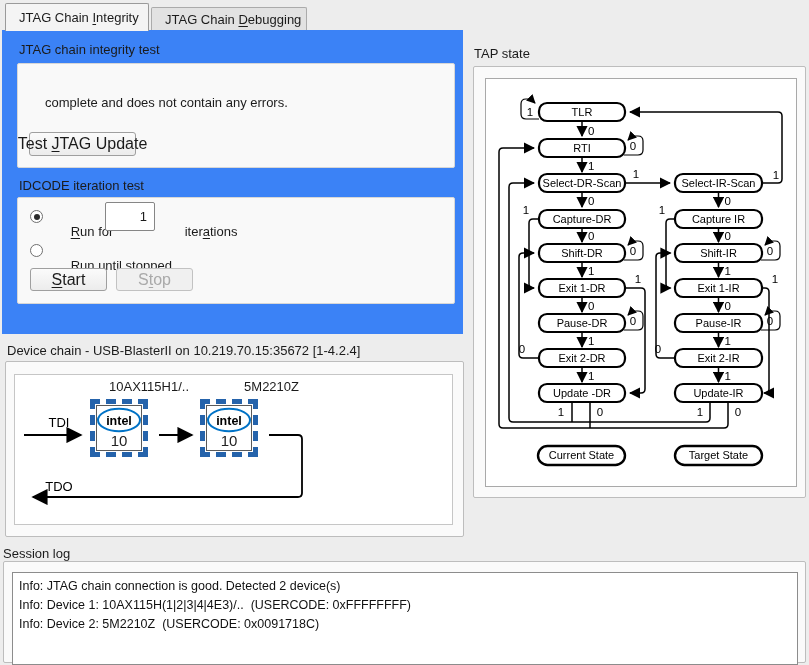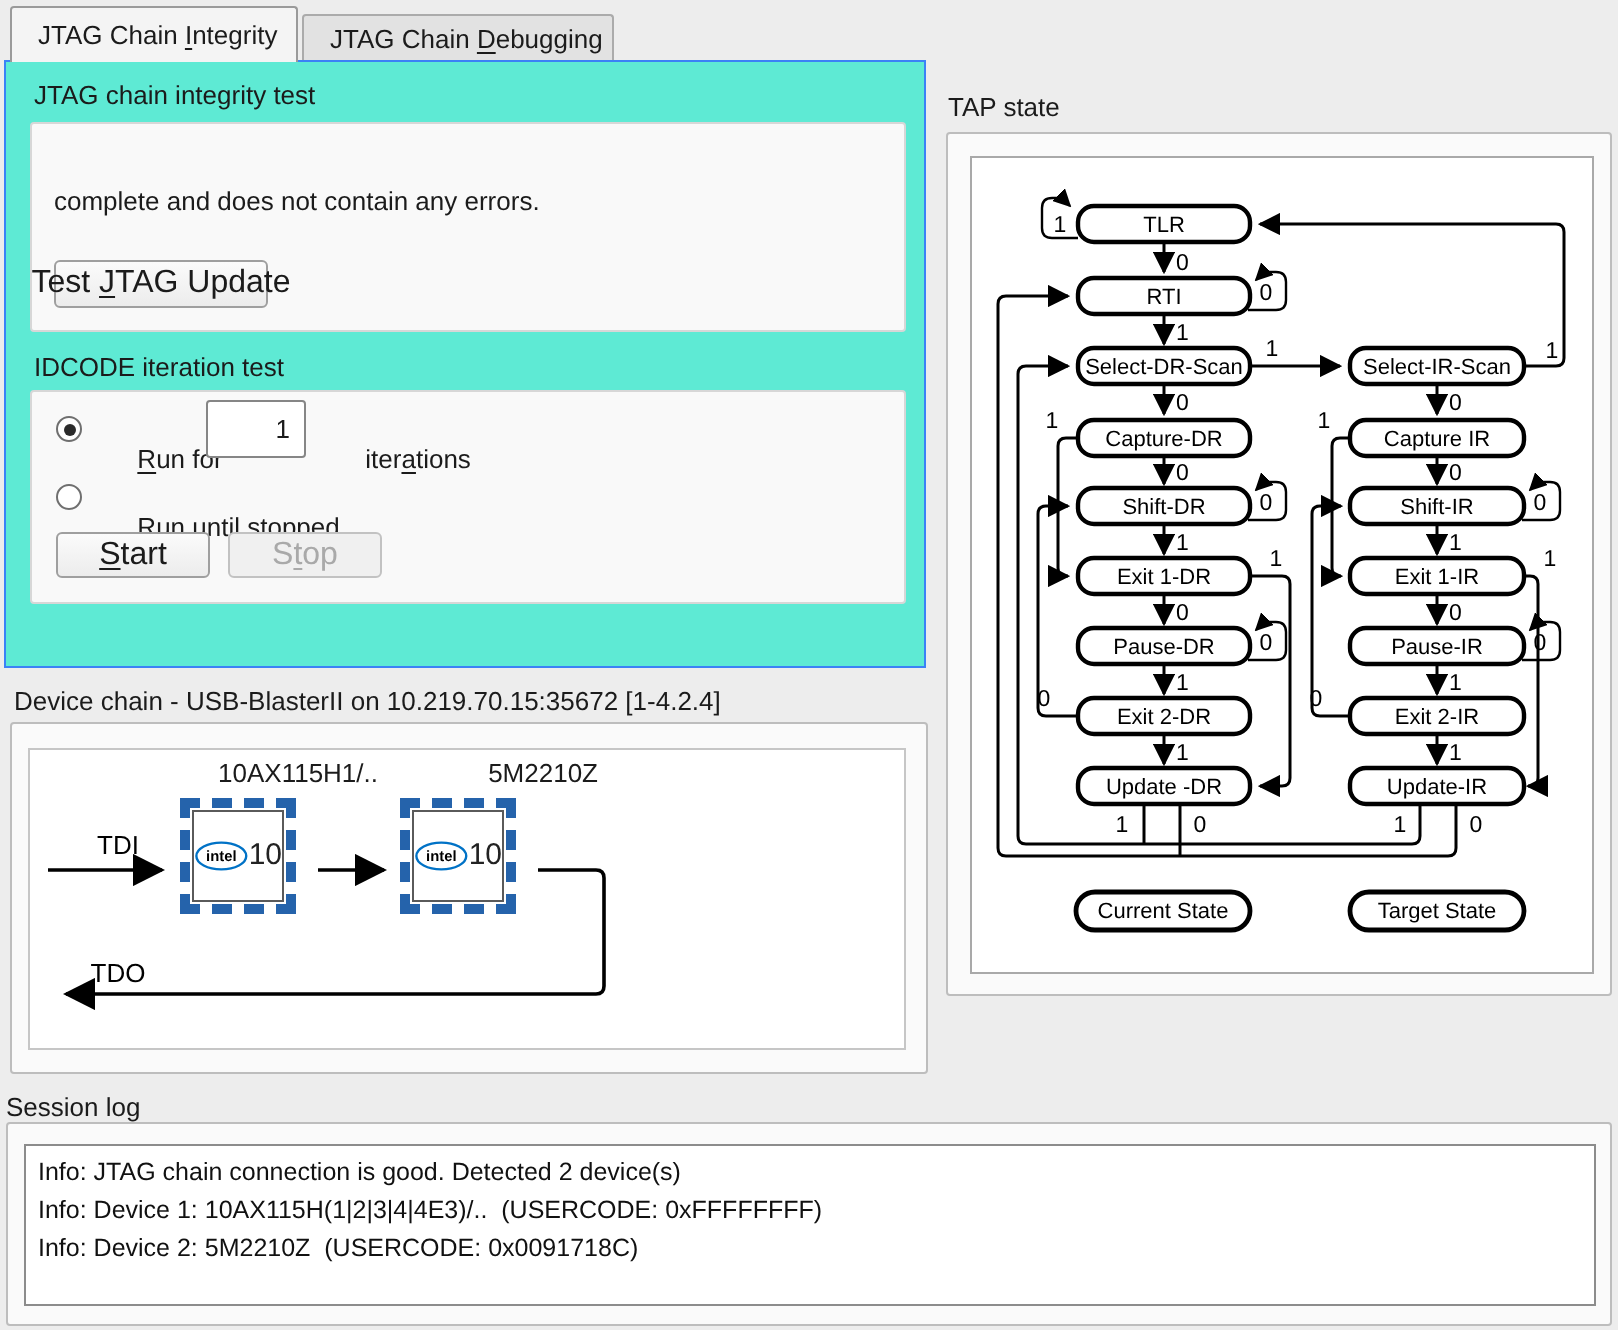--- a/index.html
+++ b/index.html
@@ -5,42 +5,42 @@
   html,body{margin:0;padding:0;background:#ededed;}
   #app{position:relative;width:809px;height:665px;background:#ededed;
        font-family:"Liberation Sans",sans-serif;font-size:13px;color:#1b1b1b;overflow:hidden;}
   .abs{position:absolute;box-sizing:border-box;}
   .mn{text-decoration:underline;text-underline-offset:2px;}
   
   .tab{display:flex;align-items:center;padding:0 13px;border:1px solid #9a9a9a;border-bottom:none;
        border-radius:2px 2px 0 0;white-space:pre;text-align:center;}
   .tab.active{background:#f4f4f4;z-index:3;}
   .tab.inactive{background:#e2e2e2;border-color:#ababab;z-index:1;}
-  .pane{background:#5eead4;border:1px solid #3b82f6;z-index:2;}
+  .pane{background:#3b82f6;border:3px solid #3b82f6;z-index:2;}
   
   .grouplabel{white-space:pre;color:#1b1b1b;}
   .groupbox{border:1px solid #d7d7d7;background:#f9f9f9;border-radius:2px;}
   .desc{white-space:pre;color:#1b1b1b;}
   .btn{display:flex;align-items:center;justify-content:center;border:1px solid #9f9f9f;border-radius:3px;
        background:linear-gradient(#fbfbfb,#ececec);font-size:16px;color:#1b1b1b;white-space:pre;cursor:default;}
   .btn.disabled{color:#a9a9a9;border-color:#c2c2c2;background:#f0f0f0;}
   .radio{width:13px;height:13px;border:1px solid #6f6f6f;border-radius:50%;background:#fff;}
   .radio.checked::after{content:"";position:absolute;left:2.5px;top:2.5px;right:2.5px;bottom:2.5px;
        background:#2b2b2b;border-radius:50%;}
   .radiolabel{white-space:pre;}
   .num-input{border:1px solid #868686;background:#fff;text-align:right;padding:0 7px;border-radius:2px;
        font-family:"Liberation Sans",sans-serif;font-size:13px;color:#1b1b1b;}
   
   .panel{border:1px solid #bdbdbd;background:#fafafa;border-radius:2px;}
   .inner{border:1px solid #c6c6c6;background:#fff;}
   .tap-inner{border:1px solid #a9a9a9;background:#fff;}
   
   .chip{border:5px dashed #2563ab;background:#fff;}
   .chip-core{position:absolute;left:1px;top:1px;right:1px;bottom:1px;border:1px solid #5a5a5a;background:#fff;
-       display:flex;flex-direction:row;align-items:center;justify-content:center;}
+       display:flex;flex-direction:column;align-items:center;justify-content:center;}
   .chip-num{font-size:15px;color:#222;line-height:16px;}
   .chipname{position:absolute;width:130px;text-align:right;white-space:pre;font-size:13px;}
   
   .logbox{background:#fff;border:1px solid #8c8c8c;overflow:hidden;}
   .logline{white-space:pre;font-size:12.5px;line-height:19px;color:#111;}
   svg text{font-family:"Liberation Sans",sans-serif;fill:#000;}
   .statelbl{font-size:11px;}
   .digit{font-size:11.5px;}
   .legendlbl{font-size:11px;}
   .devlbl{font-size:13px;}
@@ -54,21 +54,21 @@
     <span>JTAG Chain </span><span class="mn">I</span><span>ntegrity</span>
   </div>
   <div class="abs tab inactive" style="left:151px;top:7px;width:156px;height:24px;">
     <span>JTAG Chain </span><span class="mn">D</span><span>ebugging</span>
   </div>
 
   <div class="abs pane" style="left:2px;top:30px;width:461px;height:304px;">
 
     <div class="abs grouplabel" style="left:14px;top:9px;">JTAG chain integrity test</div>
     <div class="abs groupbox" style="left:12px;top:30px;width:438px;height:105px;"></div>
-    <div class="abs desc" style="left:24px;top:62px;">complete and does not contain any errors.</div>
+    <div class="abs desc" style="left:40px;top:62px;">complete and does not contain any errors.</div>
     <div class="abs btn" style="left:24px;top:99px;width:107px;height:24px;">
       <span>Test </span><span class="mn">J</span><span>TAG Update</span>
     </div>
 
     <div class="abs grouplabel" style="left:14px;top:145px;">IDCODE iteration test</div>
     <div class="abs groupbox" style="left:12px;top:164px;width:438px;height:107px;"></div>
 
     <div class="abs radio checked" style="left:25px;top:177px;"></div>
     <div class="abs radiolabel" style="left:44px;top:176px;">
       <span></span><span class="mn">R</span><span>un for</span>
@@ -291,20 +291,20 @@
           <text class="legendlbl" x="95.5" y="380" text-anchor="middle">Current State</text>
           <rect x="189" y="367" width="87" height="19" rx="9.5" fill="#fff" stroke="#000" stroke-width="2.4"></rect>
           <text class="legendlbl" x="232.5" y="380" text-anchor="middle">Target State</text>
         </g>
       </svg>
     </div>
   </div>
 
   <div class="abs grouplabel" style="left:3px;top:546px;">Session log</div>
   <div class="abs panel" style="left:3px;top:561px;width:803px;height:102px;">
-    <div class="abs logbox" style="left:8px;top:10px;width:786px;height:81px;padding:4px 6px;">
+    <div class="abs logbox" style="left:8px;top:10px;width:786px;height:93px;padding:4px 6px;">
       <div class="logline">Info: JTAG chain connection is good. Detected 2 device(s)</div>
       <div class="logline">Info: Device 1: 10AX115H(1|2|3|4|4E3)/..  (USERCODE: 0xFFFFFFFF)</div>
       <div class="logline">Info: Device 2: 5M2210Z  (USERCODE: 0x0091718C)</div>
     </div>
   </div>
 
 </div>
 
 </body></html>

